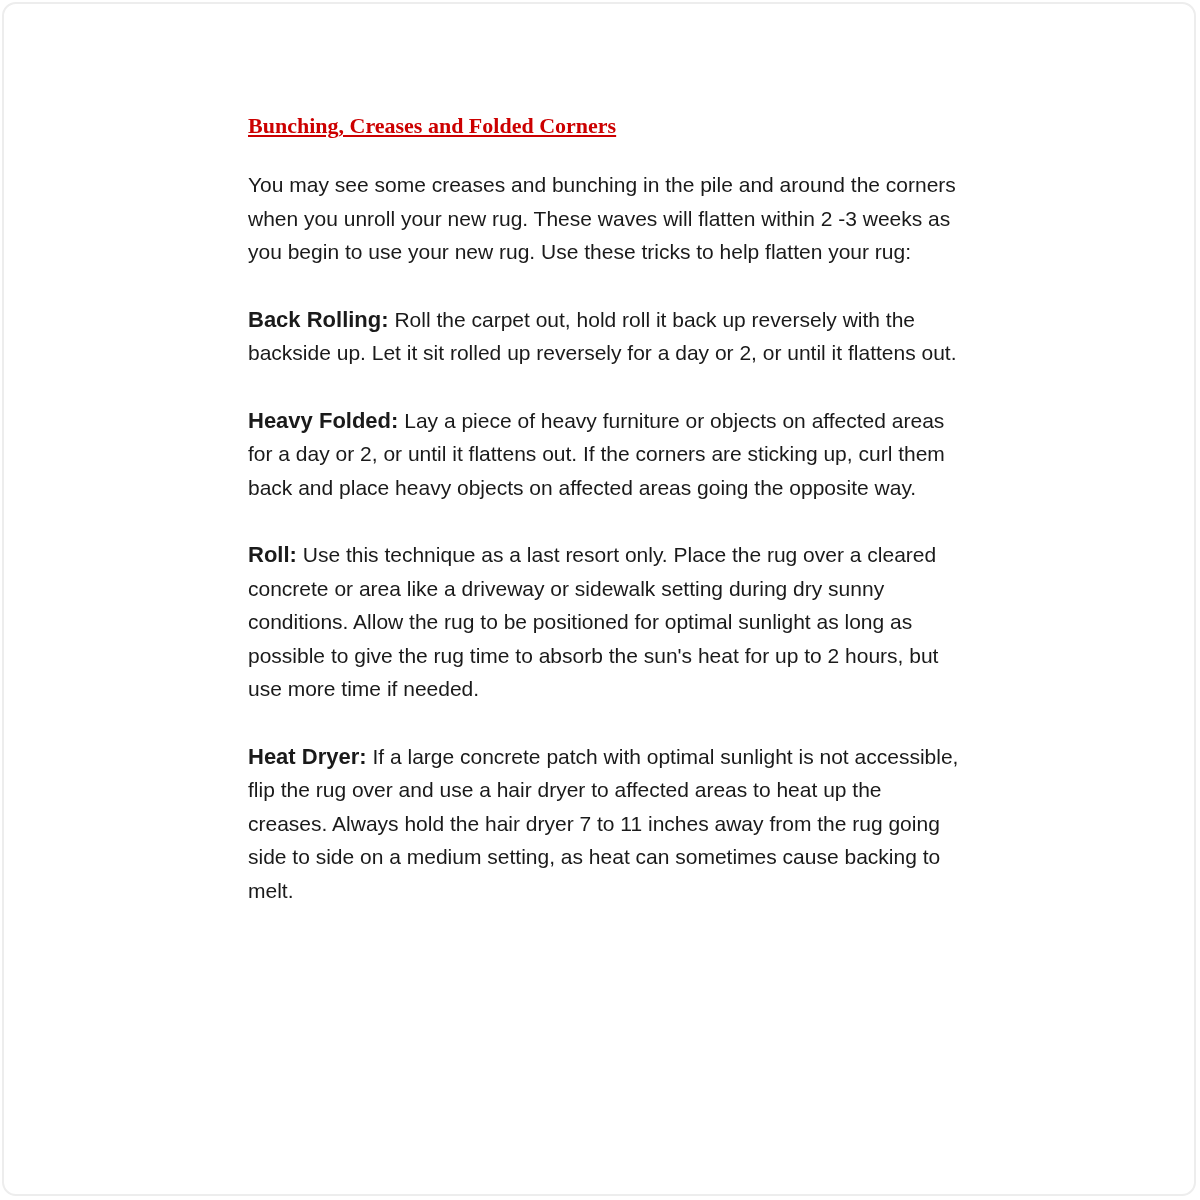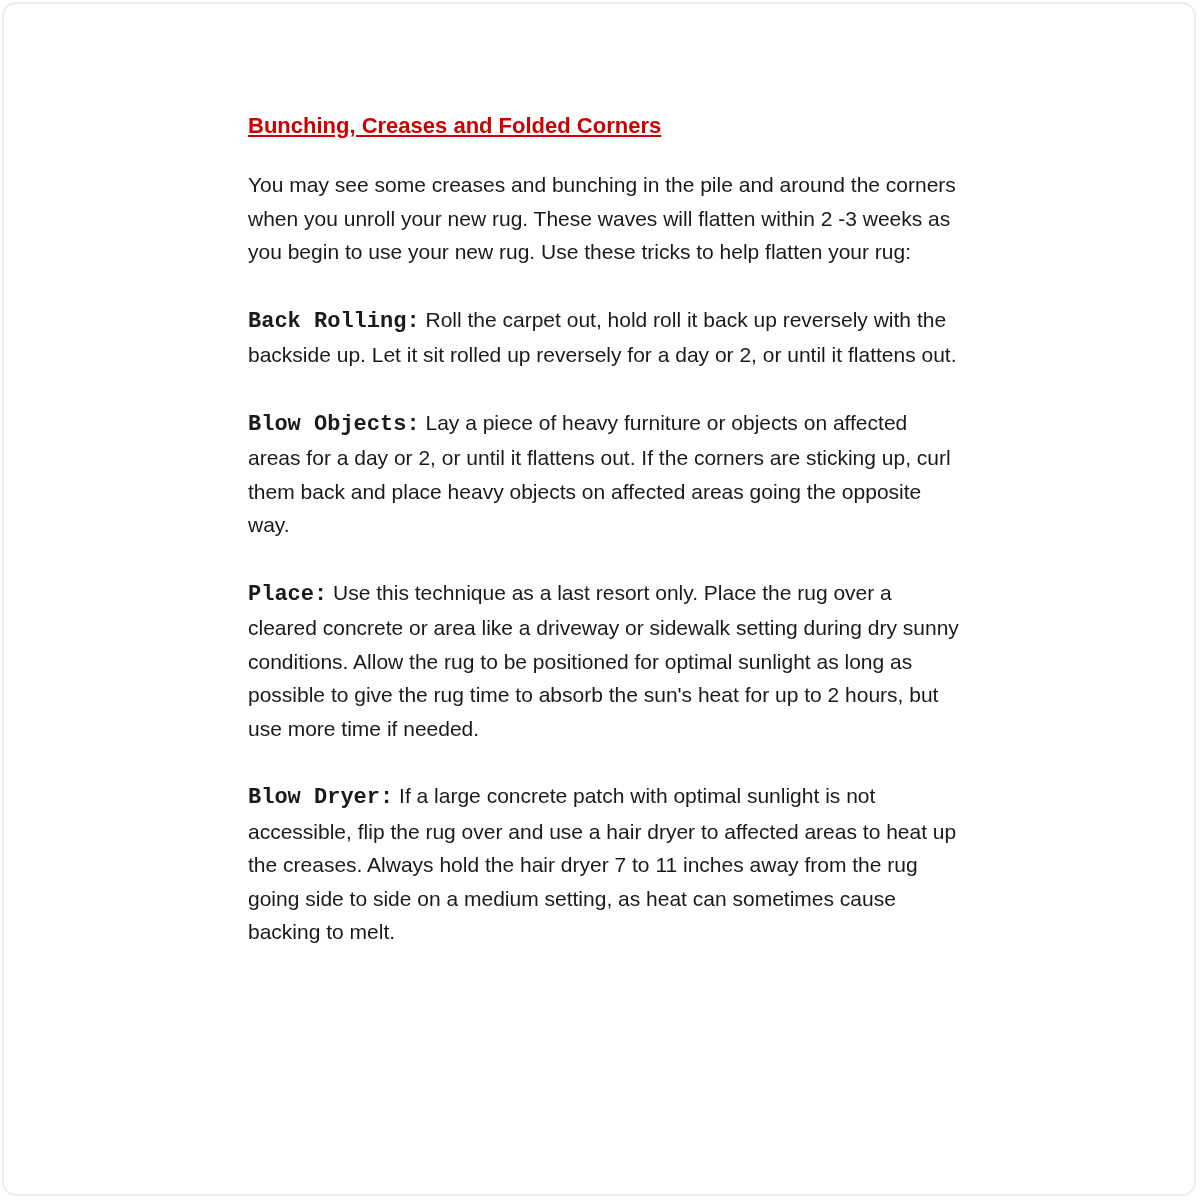--- a/index.html
+++ b/index.html
@@ -26,63 +26,62 @@
     background: #ffffff;
     box-sizing: border-box;
   }
   .doc {
     position: absolute;
     top: 112px;
     left: 248px;
     width: 712px;
   }
   .doc-heading {
-    font-family: Liberation Sans, sans-serif;
+    font-family: Liberation Serif, serif;
     font-weight: bold;
     font-size: 22px;
     line-height: 28px;
     text-decoration: underline;
     margin: 0 0 28px 0;
   }
   .doc p {
     margin: 4px 0 34px 0;
     font-size: 21px;
     line-height: 33.5px;
     font-weight: 500;
   }
   .doc p .lead {
     font-weight: bold;
     font-size: 22px;
-    font-family: Liberation Mono, monospace;
   }
 </style>
 </head>
 <body>
 
 <div class="page-frame"></div>
 
 <div class="doc">
 
   <h1 class="doc-heading" style="color: rgb(204, 0, 0);">Bunching, Creases and Folded Corners</h1>
 
   <p>You may see some creases and bunching in the pile and around the corners when you unroll your new rug. These waves will flatten within 2 -3 weeks as you begin to use your new rug. Use these tricks to help flatten your rug:</p>
 
   <p>
     <span class="lead">Back Rolling:</span>
     <span>Roll the carpet out, hold roll it back up reversely with the backside up. Let it sit rolled up reversely for a day or 2, or until it flattens out.</span>
   </p>
 
   <p>
-    <span class="lead">Blow Objects:</span>
+    <span class="lead">Heavy Folded:</span>
     <span>Lay a piece of heavy furniture or objects on affected areas for a day or 2, or until it flattens out. If the corners are sticking up, curl them back and place heavy objects on affected areas going the opposite way.</span>
   </p>
 
   <p>
-    <span class="lead">Place:</span>
+    <span class="lead">Roll:</span>
     <span>Use this technique as a last resort only. Place the rug over a cleared concrete or area like a driveway or sidewalk setting during dry sunny conditions. Allow the rug to be positioned for optimal sunlight as long as possible to give the rug time to absorb the sun's heat for up to 2 hours, but use more time if needed.</span>
   </p>
 
   <p>
-    <span class="lead">Blow Dryer:</span>
+    <span class="lead">Heat Dryer:</span>
     <span>If a large concrete patch with optimal sunlight is not accessible, flip the rug over and use a hair dryer to affected areas to heat up the creases. Always hold the hair dryer 7 to 11 inches away from the rug going side to side on a medium setting, as heat can sometimes cause backing to melt.</span>
   </p>
 
 </div>
 
 </body></html>

